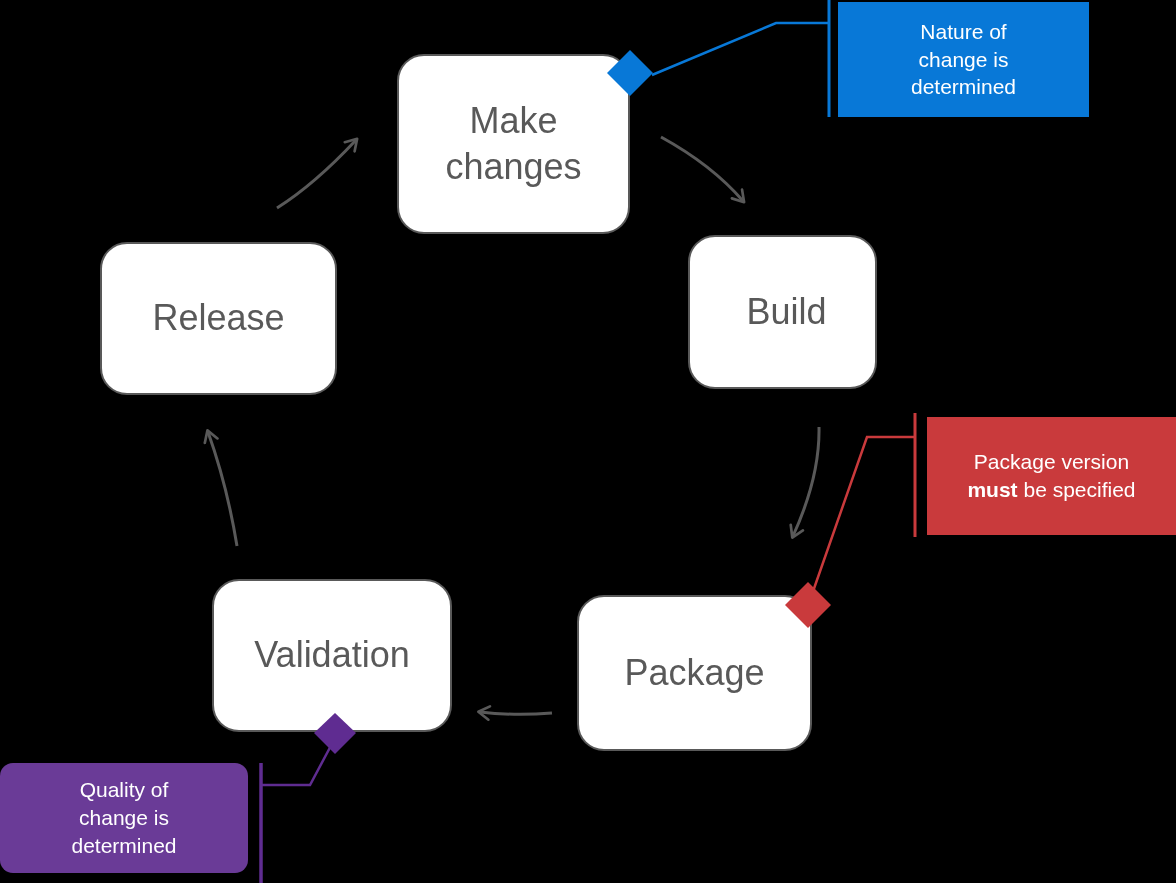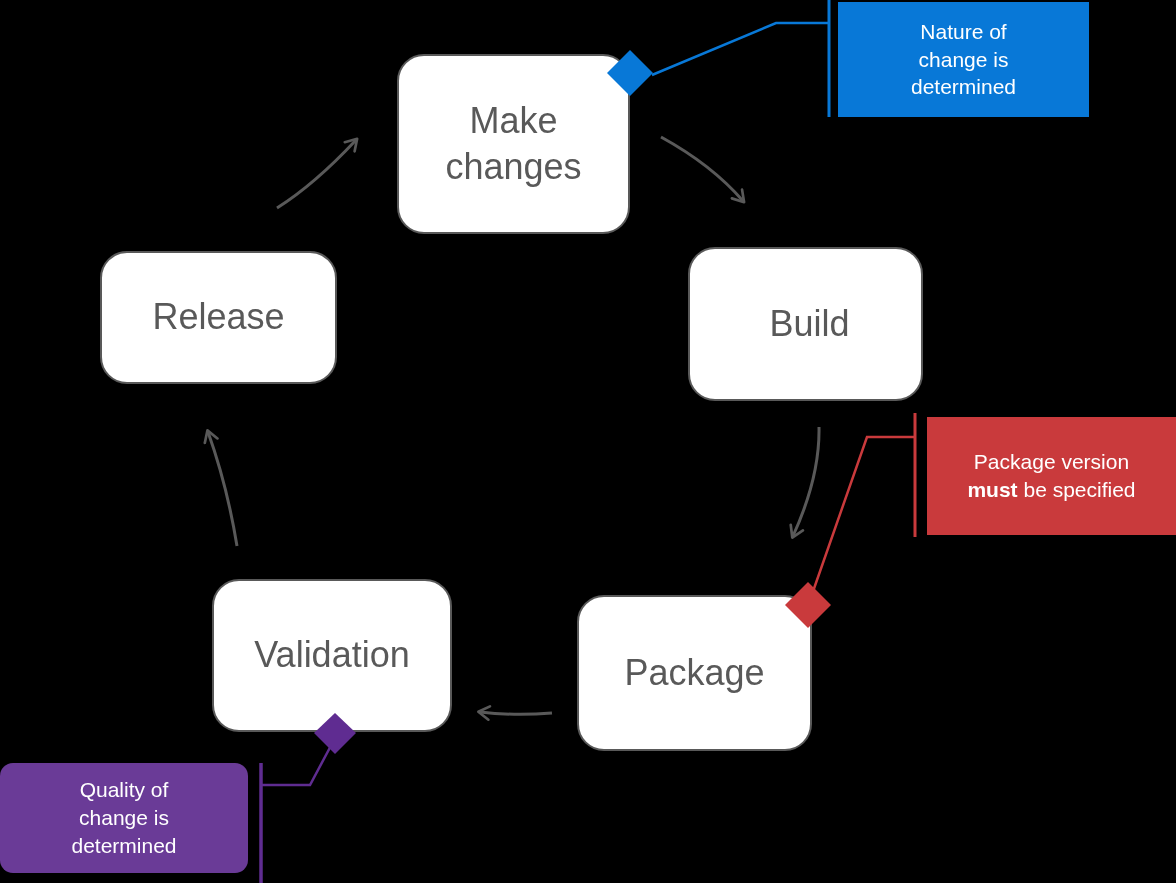--- a/index.html
+++ b/index.html
@@ -35,22 +35,22 @@
   .callout .txt{margin:16px auto;}
   .co-blue{left:838px;top:2px;width:251px;height:115px;}
   .co-blue .txt{width:122px;}
   .co-red{left:927px;top:417px;width:249px;height:118px;}
   .co-red .txt{width:178px;}
   .co-red .b{font-weight:bold;}
   .co-purple{left:0;top:763px;width:248px;height:110px;border-radius:13px;}
   .co-purple .txt{width:122px;}
   .overlay{position:absolute;left:0;top:0;pointer-events:none;}
   #n-make{left:397px;top:19px;width:233px;height:180px;margin-top:35px;}
-  #n-build{left:688px;top:247px;width:235px;height:154px;padding-left:8px;}
-  #n-release{left:100px;top:251px;width:237px;height:133px;}
+  #n-build{left:688px;top:235px;width:189px;height:154px;padding-left:8px;}
+  #n-release{left:100px;top:242px;width:237px;height:153px;}
   #n-package{left:577px;top:595px;width:235px;height:156px;}
   #n-validation{left:212px;top:579px;width:240px;height:153px;}
 </style>
 </head>
 <body>
 
 <div class="canvas">
 
   <div class="node" id="n-make">
     <div class="label">Make changes</div>

